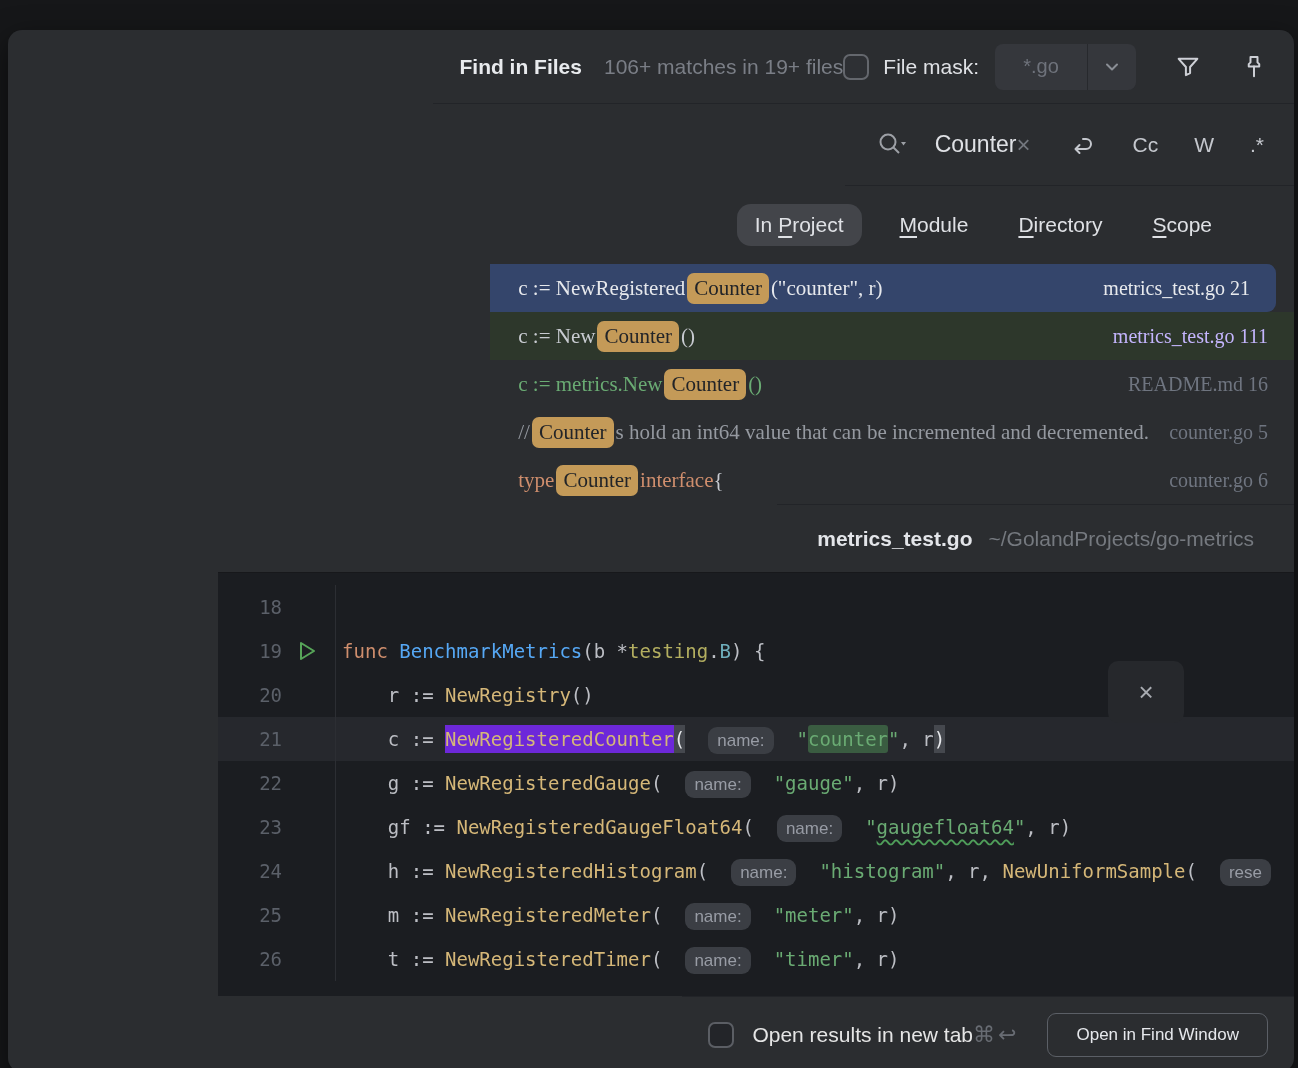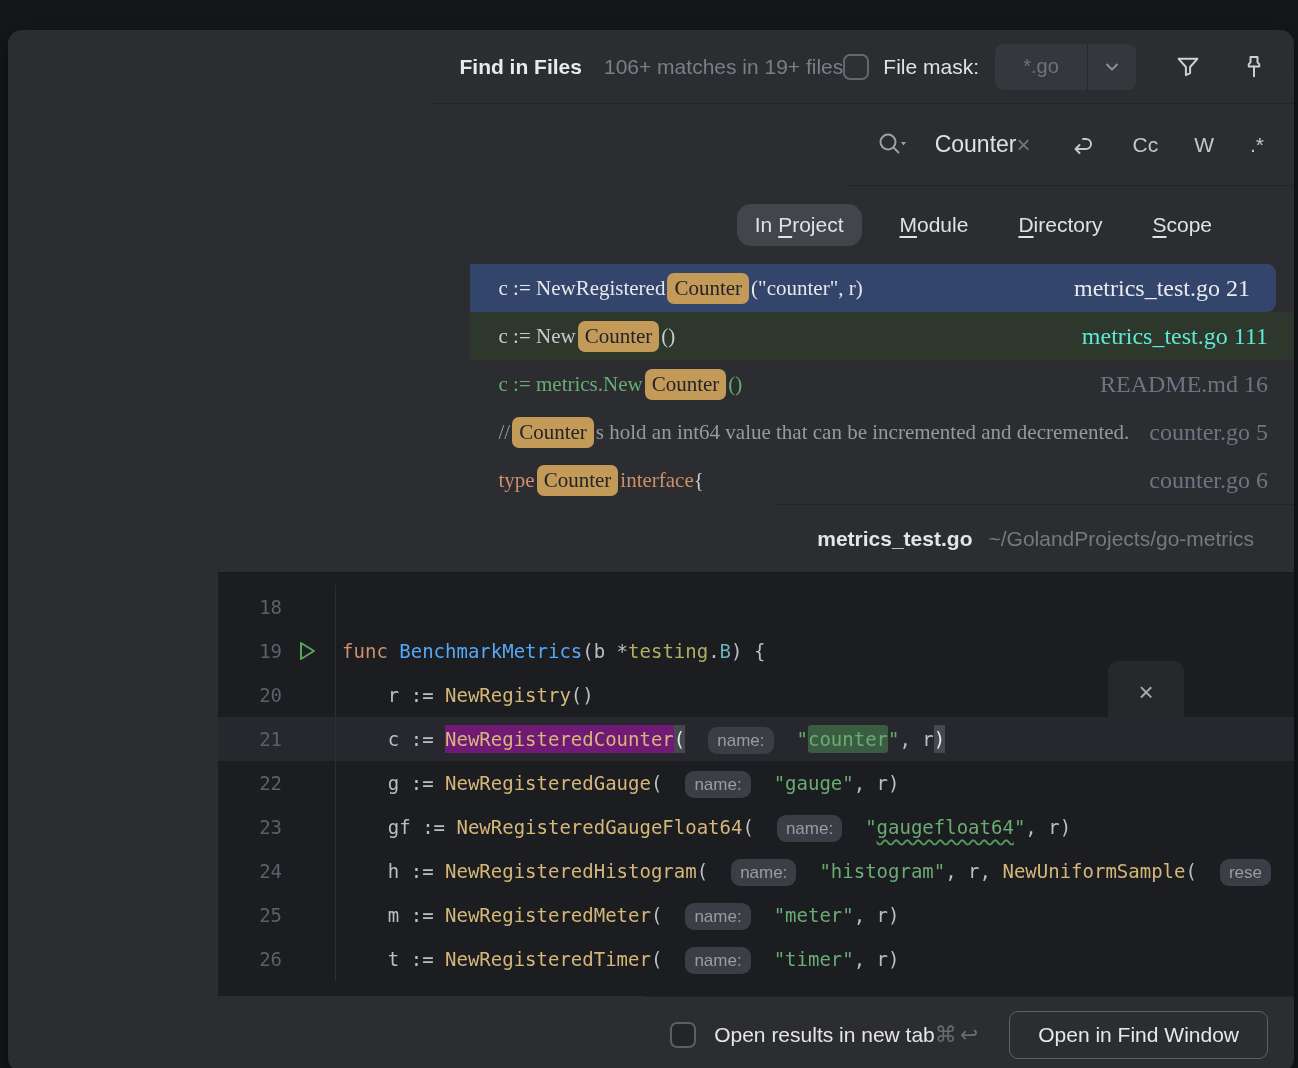--- a/index.html
+++ b/index.html
@@ -41,23 +41,23 @@
   .scope-tab.selected { background:#43454a; border-radius:14px; padding:9px 18px;
     margin-left:-10px; margin-right:36px; }
   .scope-tab u { text-underline-offset:4px; }
 
   
   .results { flex:0 0 auto; }
   .result-row { height:48px; display:flex; align-items:center;
     padding:0 26px 0 28px; font-size:21px; white-space:nowrap;font-family:Liberation Serif, serif; }
   .result-row.selected { background:#34456b; border-radius:0 9px 9px 0; margin-right:18px; }
   .result-row.usage { background:#2d372b; }
-  .res-file { margin-left:auto; font-size:24px; color:#6f7580; padding-left:20px; }
+  .res-file { margin-left:auto; font-size:20px; color:#6f7580; padding-left:20px; }
   .selected .res-file { color:#e8eaed; }
-  .usage .res-file { color:#5eead4; }
+  .usage .res-file { color:#c4b5fd; }
   .res-pl { color:#c8cbd1; } .selected .res-pl { color:#e6e8ec; }
   .res-match { background:#c49a58; color:#222428; border-radius:7px;
     padding:3px 7px; margin:0 2px; }
   .res-green { color:#6aab73; } .res-comment { color:#9599a0; } .res-kw { color:#cf8e6d; }
 
   
   .pv-hdr { height:68px; display:flex; align-items:center; padding:0 40px;
     border-top:1px solid #222428; flex:0 0 auto; }
   .pv-file { font-size:21px; font-weight:600; color:#e3e5e9; }
   .pv-path { font-size:21px; color:#75797f; margin-left:16px; }
@@ -71,38 +71,38 @@
   .gutter { flex:0 0 118px; display:flex; align-items:center; height:100%;
     border-right:1px solid #2c2e33; }
   .lnum { width:64px; text-align:right; color:#5b6069; font-size:19px; }
   .runslot { width:50px; display:flex; justify-content:center; align-items:center; }
   .codebody { white-space:pre; padding-left:6px; }
   .tok-pl { color:#bcbec4; } .tok-kw { color:#cf8e6d; } .tok-call { color:#d5b778; }
   .tok-decl { color:#56a8f5; } .tok-pkg { color:#b3ae60; } .tok-type { color:#6fafbd; }
   .tok-str { color:#6aab73; }
   .tok-hint { background:#3b3e44; color:#989ca5; border-radius:9px; padding:4px 9px;
     font-family:"Liberation Sans", sans-serif; font-size:17px; margin:0 23px; }
-  .tok-selctx { background:#701a75; padding-top:3px; padding-bottom:3px; }
+  .tok-selctx { background:#6d28d9; padding-top:3px; padding-bottom:3px; }
   .tok-brace { background:#45484e; color:#e8eaed; padding-top:3px; padding-bottom:3px; }
   .tok-matchgreen { background:#3a5c41; border-radius:3px; padding-top:3px; padding-bottom:3px; }
   .tok-squiggle { text-decoration:underline wavy #4f9e5a;
     text-underline-offset:5px; text-decoration-thickness:2px; }
   .close-btn { position:absolute; right:110px; top:88px; width:76px; height:62px;
     background:#26282c; border-radius:10px; color:#a8abb1; font-size:26px;
     display:flex; align-items:center; justify-content:center; }
 
   
   .footer { height:76px; display:flex; align-items:center; padding:0 26px;
     border-top:1px solid #222428; margin-top:auto; flex:0 0 auto; }
   .footer .checkbox { background:#232529; border-color:#5b5e64; }
   .ft-label { font-size:21px; color:#e5e5e5; margin-left:18px; }
   .ft-right { margin-left:auto; display:flex; align-items:center; }
   .ft-shortcut { font-size:22px; color:#686c73; margin-right:28px; letter-spacing:3px; }
   .ft-btn { border:1px solid #5b5f66; border-radius:9px; padding:11px 28px;
-    font-size:21px; color:#e6e8ec; background:transparent; }
+    font-size:17px; color:#e6e8ec; background:transparent; }
   svg { display:block; }
 </style>
 </head>
 <body>
 
 <div class="dialog">
 
   <div class="hdr">
     <span class="hdr-title">Find in Files</span>
     <span class="hdr-summary">106+ matches in 19+ files</span>

